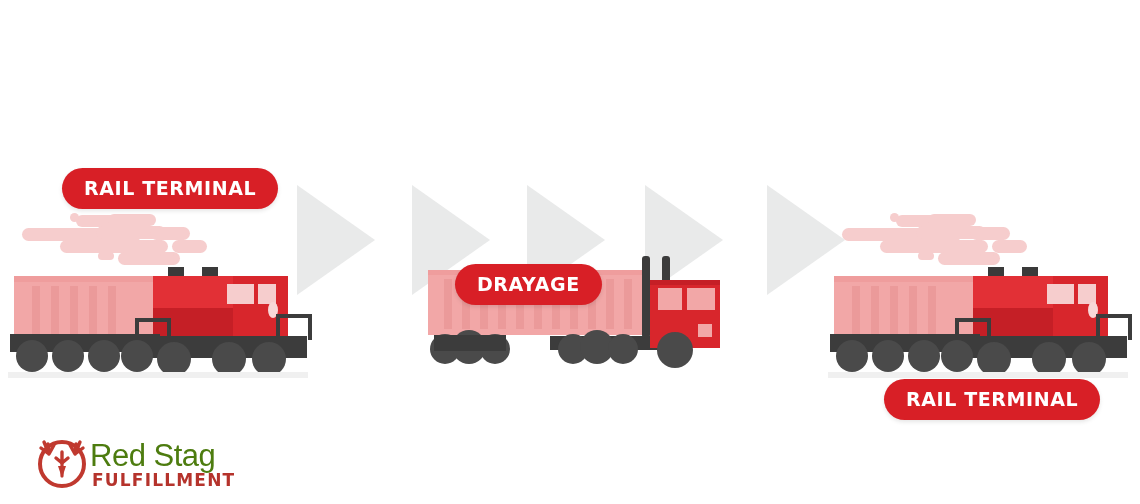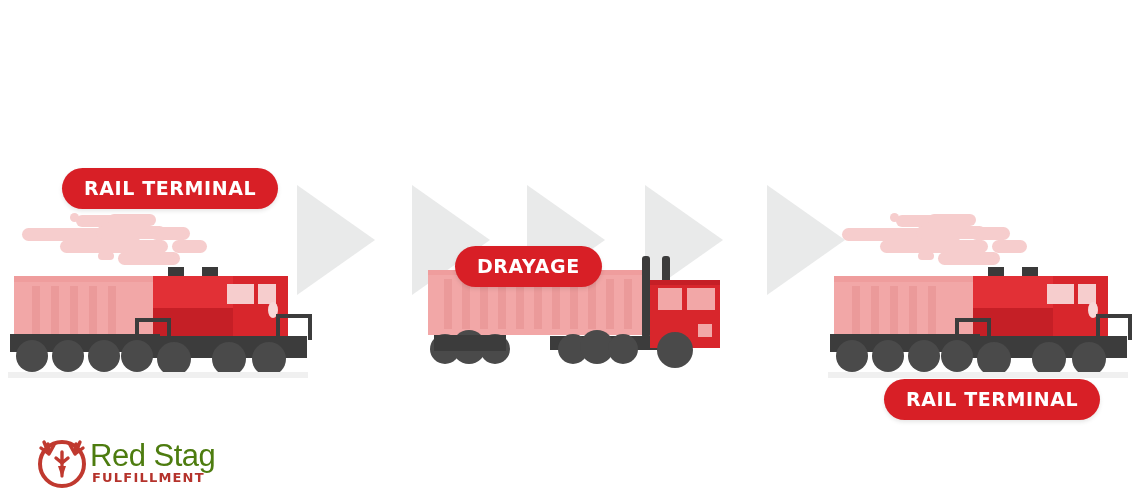--- a/index.html
+++ b/index.html
@@ -114,21 +114,21 @@
     position: absolute;
     font-family: Liberation Sans, sans-serif;
     font-size: 31px;
     color: #4d7c0f;
     letter-spacing: -0.5px;
     white-space: nowrap;
   }
   .logo-sub {
     position: absolute;
     font-family: "DejaVu Sans", sans-serif;
-    font-size: 13px;
+    font-size: 17px;
     font-weight: bold;
     color: #b5332c;
     letter-spacing: 1.2px;
     white-space: nowrap;
   }
 </style>
 </head>
 <body>
 
 <div id="infographic">
@@ -227,21 +227,21 @@
       <div class="pipe" style="left:252px; top:16px; width:8px; height:82px;"></div>
       <div class="cab-body" style="left:240px; top:40px; width:70px; height:68px; border-radius:3px 4px 0 0;"></div>
       <div class="cab-hood" style="left:240px; top:40px; width:70px; height:5px;"></div>
       <div class="cab-window" style="left:248px; top:48px; width:24px; height:22px;"></div>
       <div class="cab-window" style="left:277px; top:48px; width:28px; height:22px;"></div>
       <div class="cab-window" style="left:288px; top:84px; width:14px; height:13px;"></div>
       <div class="wheel" style="left:247px; top:92px; width:36px; height:36px;"></div>
     </div>
   </div>
 
-  <div class="badge" style="left:455px; top:246px;">DRAYAGE</div>
+  <div class="badge" style="left:455px; top:264px;">DRAYAGE</div>
 
   <div class="scene" style="left:820px; top:200px; width:320px; height:190px;">
 
     <div class="smoke">
       <div class="puff" style="left:22px;  top:28px; width:120px; height:13px;"></div>
       <div class="puff" style="left:76px;  top:15px; width:60px;  height:12px;"></div>
       <div class="puff" style="left:70px;  top:13px; width:9px;   height:9px;"></div>
       <div class="puff" style="left:96px;  top:26px; width:70px;  height:13px;"></div>
       <div class="puff" style="left:108px; top:14px; width:48px;  height:12px;"></div>
       <div class="puff" style="left:60px;  top:40px; width:108px; height:13px;"></div>

